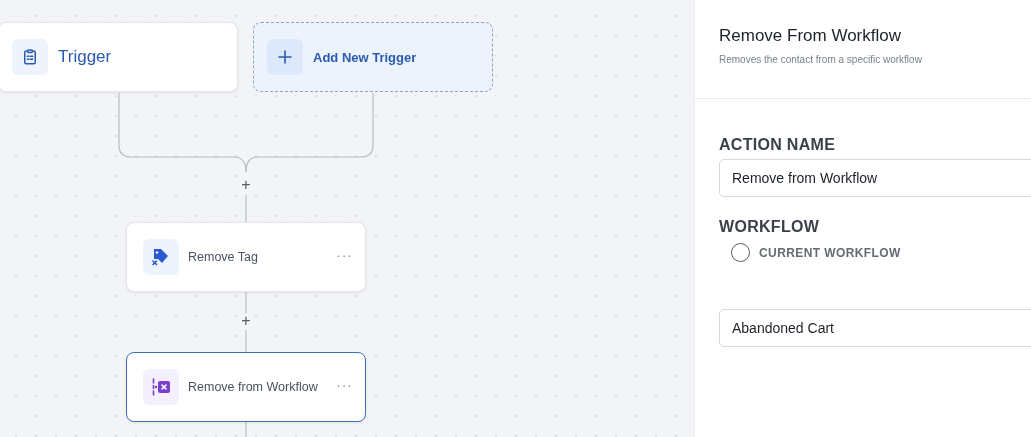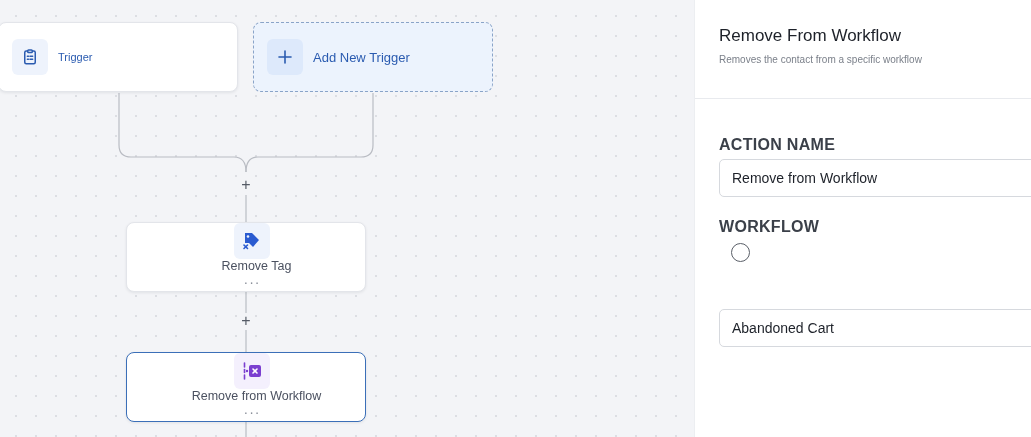--- a/index.html
+++ b/index.html
@@ -30,31 +30,31 @@
     .icon-box {
       width: 36px; height: 36px; border-radius: 6px; display: flex;
       align-items: center; justify-content: center; flex-shrink: 0;
     }
     .icon-box.blue { background: #eef3fc; }
     .icon-box.purple { background: #f4f0fd; }
     .icon-box.add { background: #dde9fb; }
 
     .trigger-node { left: -2px; top: 22px; width: 240px; height: 70px; padding-left: 13px; }
     .trigger-text { margin-left: 10px; display: flex; flex-direction: column; }
-    .trigger-title { font-size: 11px; color: #2a5bb0; line-height: 16px; }
+    .trigger-title { font-size: 17px; color: #2a5bb0; line-height: 16px; }
     .trigger-sub { font-size: 12.5px; color: #4b5160; line-height: 18px; }
 
     .add-trigger {
       position: absolute; left: 253px; top: 22px; width: 240px; height: 70px;
       border: 1.5px dashed #8aa4c8; border-radius: 8px; background: #ecf3fd;
       display: flex; align-items: center; padding-left: 13px; cursor: pointer;
     }
-    .add-label { margin-left: 10px; font-size: 13px; font-weight: normal; color: #2a5bb0; }
+    .add-label { margin-left: 10px; font-size: 13px; font-weight: bold; color: #2a5bb0; }
 
-    .action-node { left: 126px; width: 240px; height: 70px; padding-left: 24px; padding-right: 12px; flex-direction: column; }
+    .action-node { left: 126px; width: 240px; height: 70px; padding-left: 16px; padding-right: 12px; }
     .action-label { margin-left: 9px; font-size: 12.5px; color: #4b5160; flex: 1; }
     .more { font-size: 14px; color: #8b909a; letter-spacing: 1px; cursor: pointer; line-height: 10px; padding-bottom: 4px; }
 
     .plus-btn {
       position: absolute; width: 16px; height: 16px; display: flex;
       align-items: center; justify-content: center; color: #555b66;
       font-size: 16px; line-height: 16px; cursor: pointer; background: #f3f4f7;
     }
 
     .panel-header { padding: 25px 24px 0 24px; height: 99px; border-bottom: 1px solid #e8eaee; }
@@ -165,16 +165,17 @@
     <div class="panel-sub">Removes the contact from a specific workflow</div>
   </div>
 
   <div class="section-label" style="top:136px;">ACTION NAME</div>
   <div class="text-field" style="top:159px;">Remove from Workflow</div>
 
   <div class="section-label" style="top:218px;">WORKFLOW</div>
 
   <div class="radio-row" style="top:243px;">
     <span class="radio"></span>
+    <span class="radio-label">CURRENT WORKFLOW</span>
   </div>
 
   <div class="text-field" style="top:309px;">Abandoned Cart</div>
 </div>
 
 </body></html>

